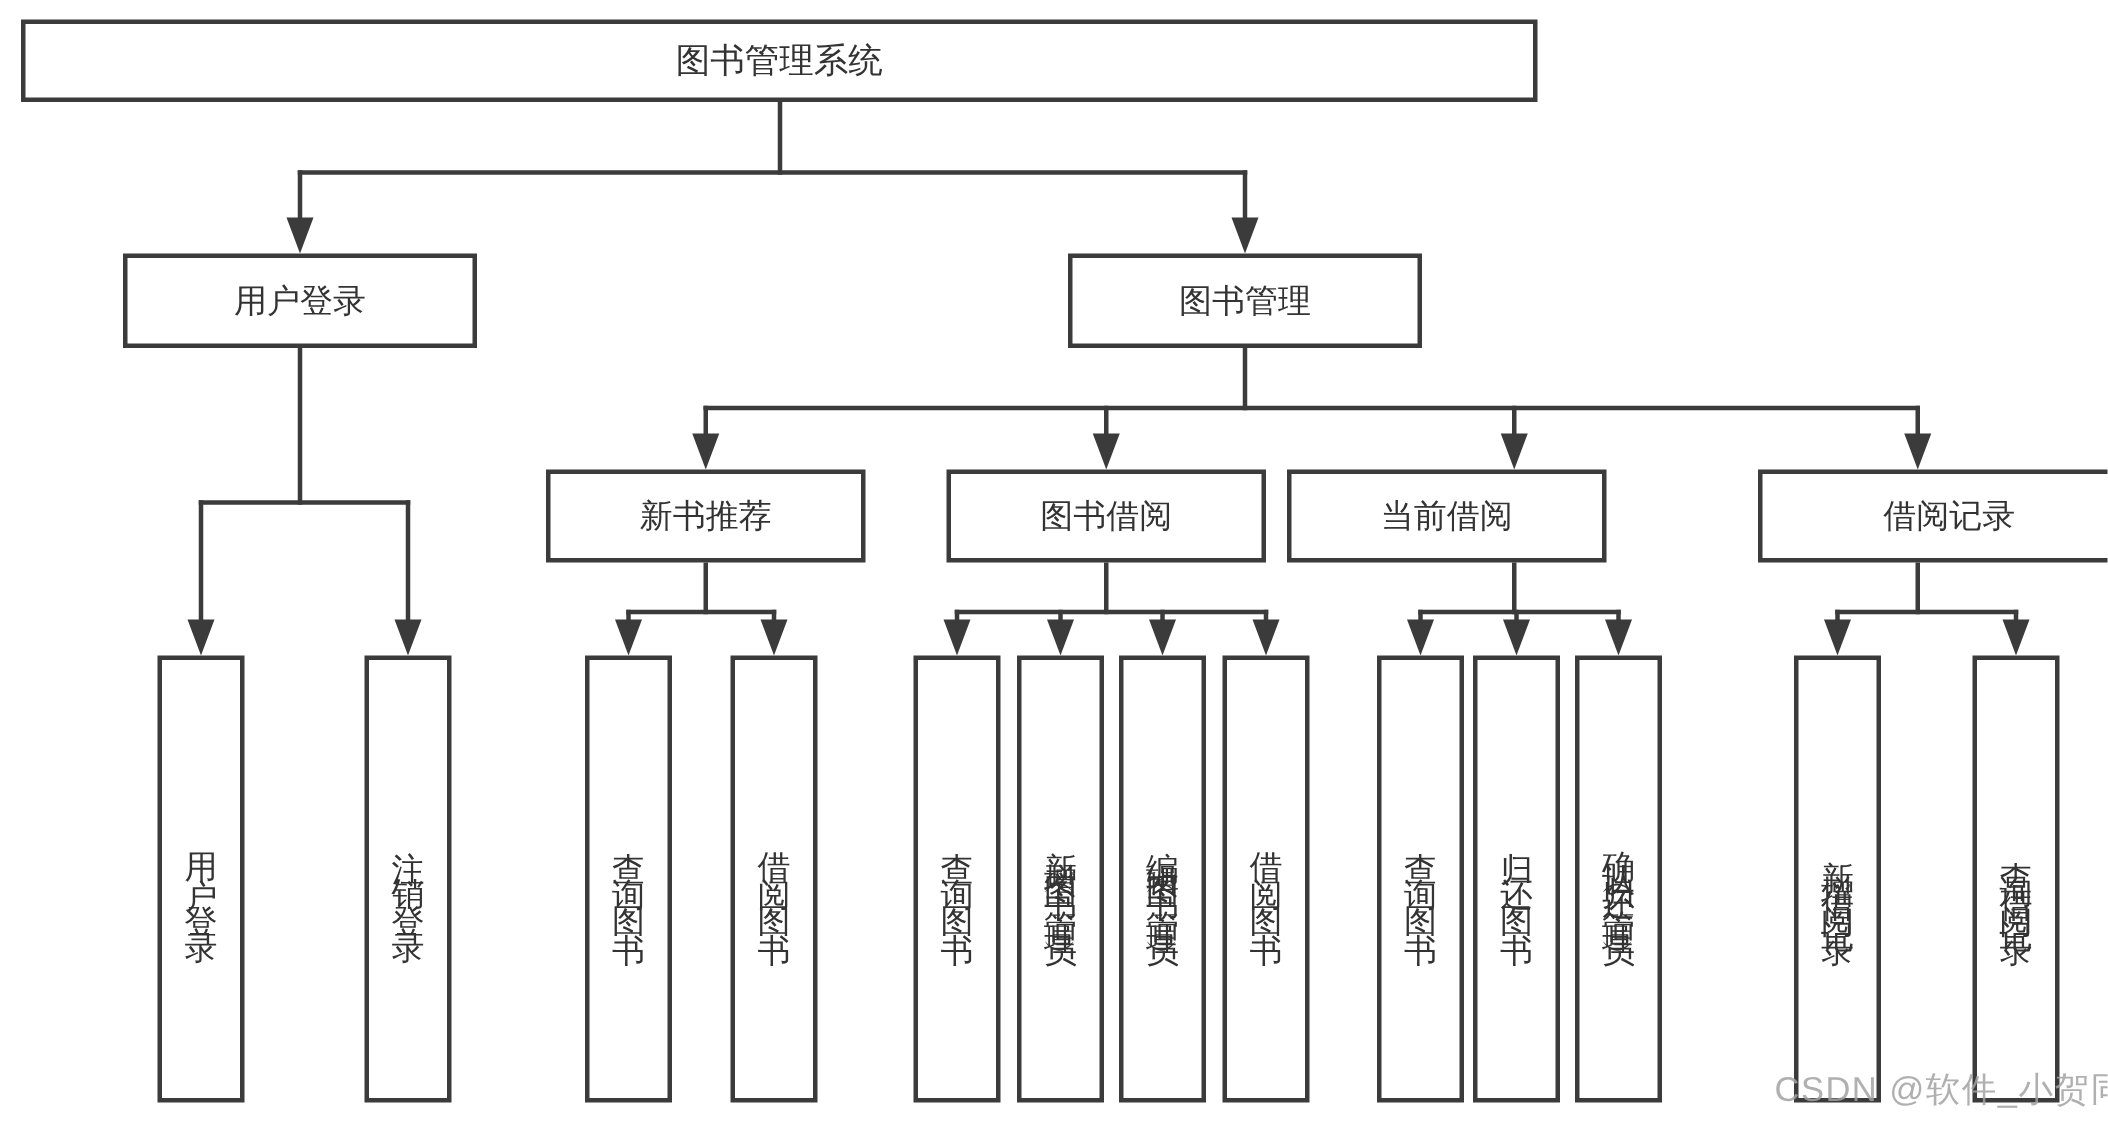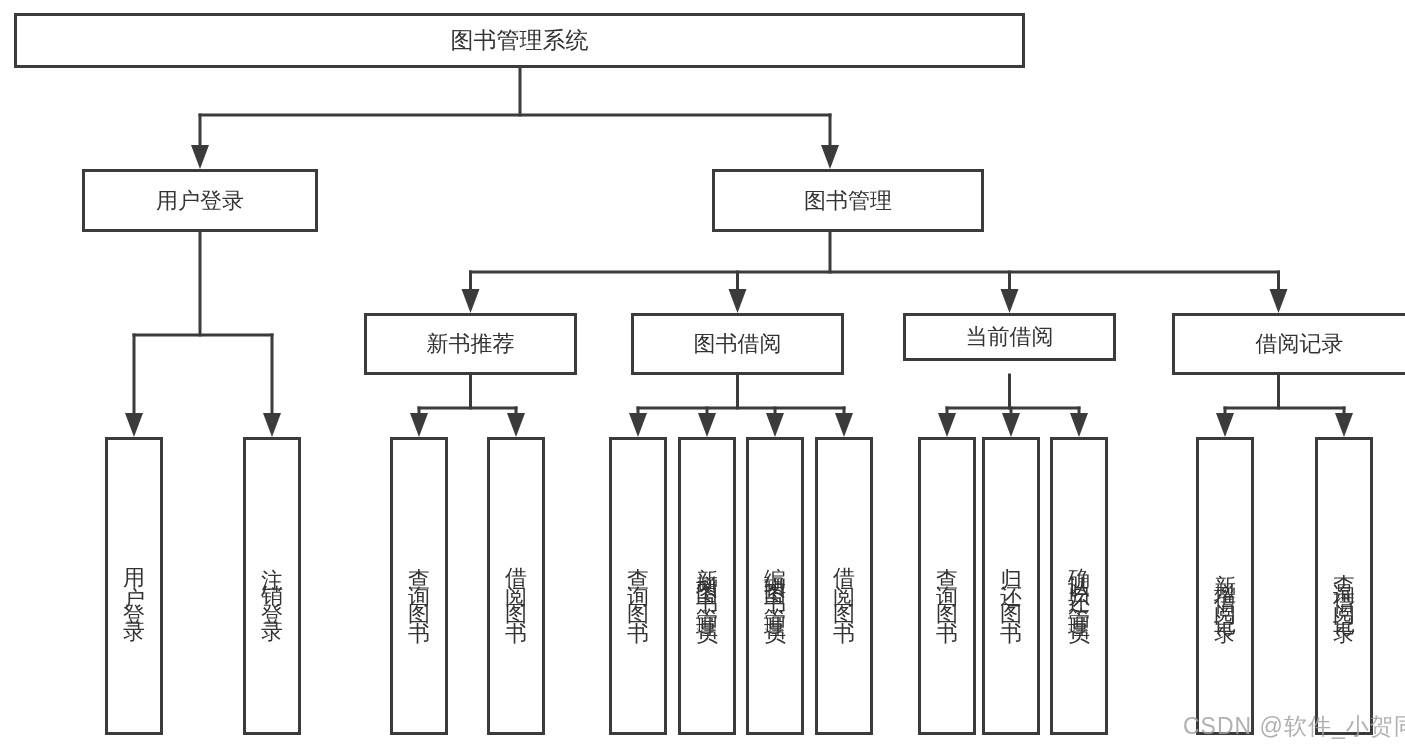--- a/index.html
+++ b/index.html
@@ -19,24 +19,24 @@
   .v{
     writing-mode:vertical-rl;text-orientation:mixed;
     font-size:22px;top:437px;width:58px;height:298px;
   }
   .vs{letter-spacing:18px;}
   .vm{letter-spacing:10px;}
   .vl{letter-spacing:8px;}
 
   #n-root{left:14px;top:13px;width:1011px;height:55px;font-size:23px;}
   #n-user-login{left:82px;top:169px;width:236px;height:63px;}
-  #n-book-mgmt{left:712px;top:169px;width:272px;height:63px;}
+  #n-book-mgmt{left:712px;top:169px;width:236px;height:63px;}
   #n-new-book{left:364px;top:313px;width:213px;height:62px;}
   #n-book-borrow{left:631px;top:313px;width:213px;height:62px;}
-  #n-current-borrow{left:903px;top:313px;width:213px;height:48px;}
+  #n-current-borrow{left:858px;top:313px;width:213px;height:62px;}
   #n-borrow-records{left:1172px;top:313px;width:255px;height:62px;}
 
   #l-user-login{left:105px;}
   #l-logout{left:243px;}
   #l-query-book-1{left:390px;}
   #l-borrow-book-1{left:487px;}
   #l-query-book-2{left:609px;}
   #l-add-book{left:678px;}
   #l-edit-book{left:746px;}
   #l-borrow-book-2{left:815px;}

